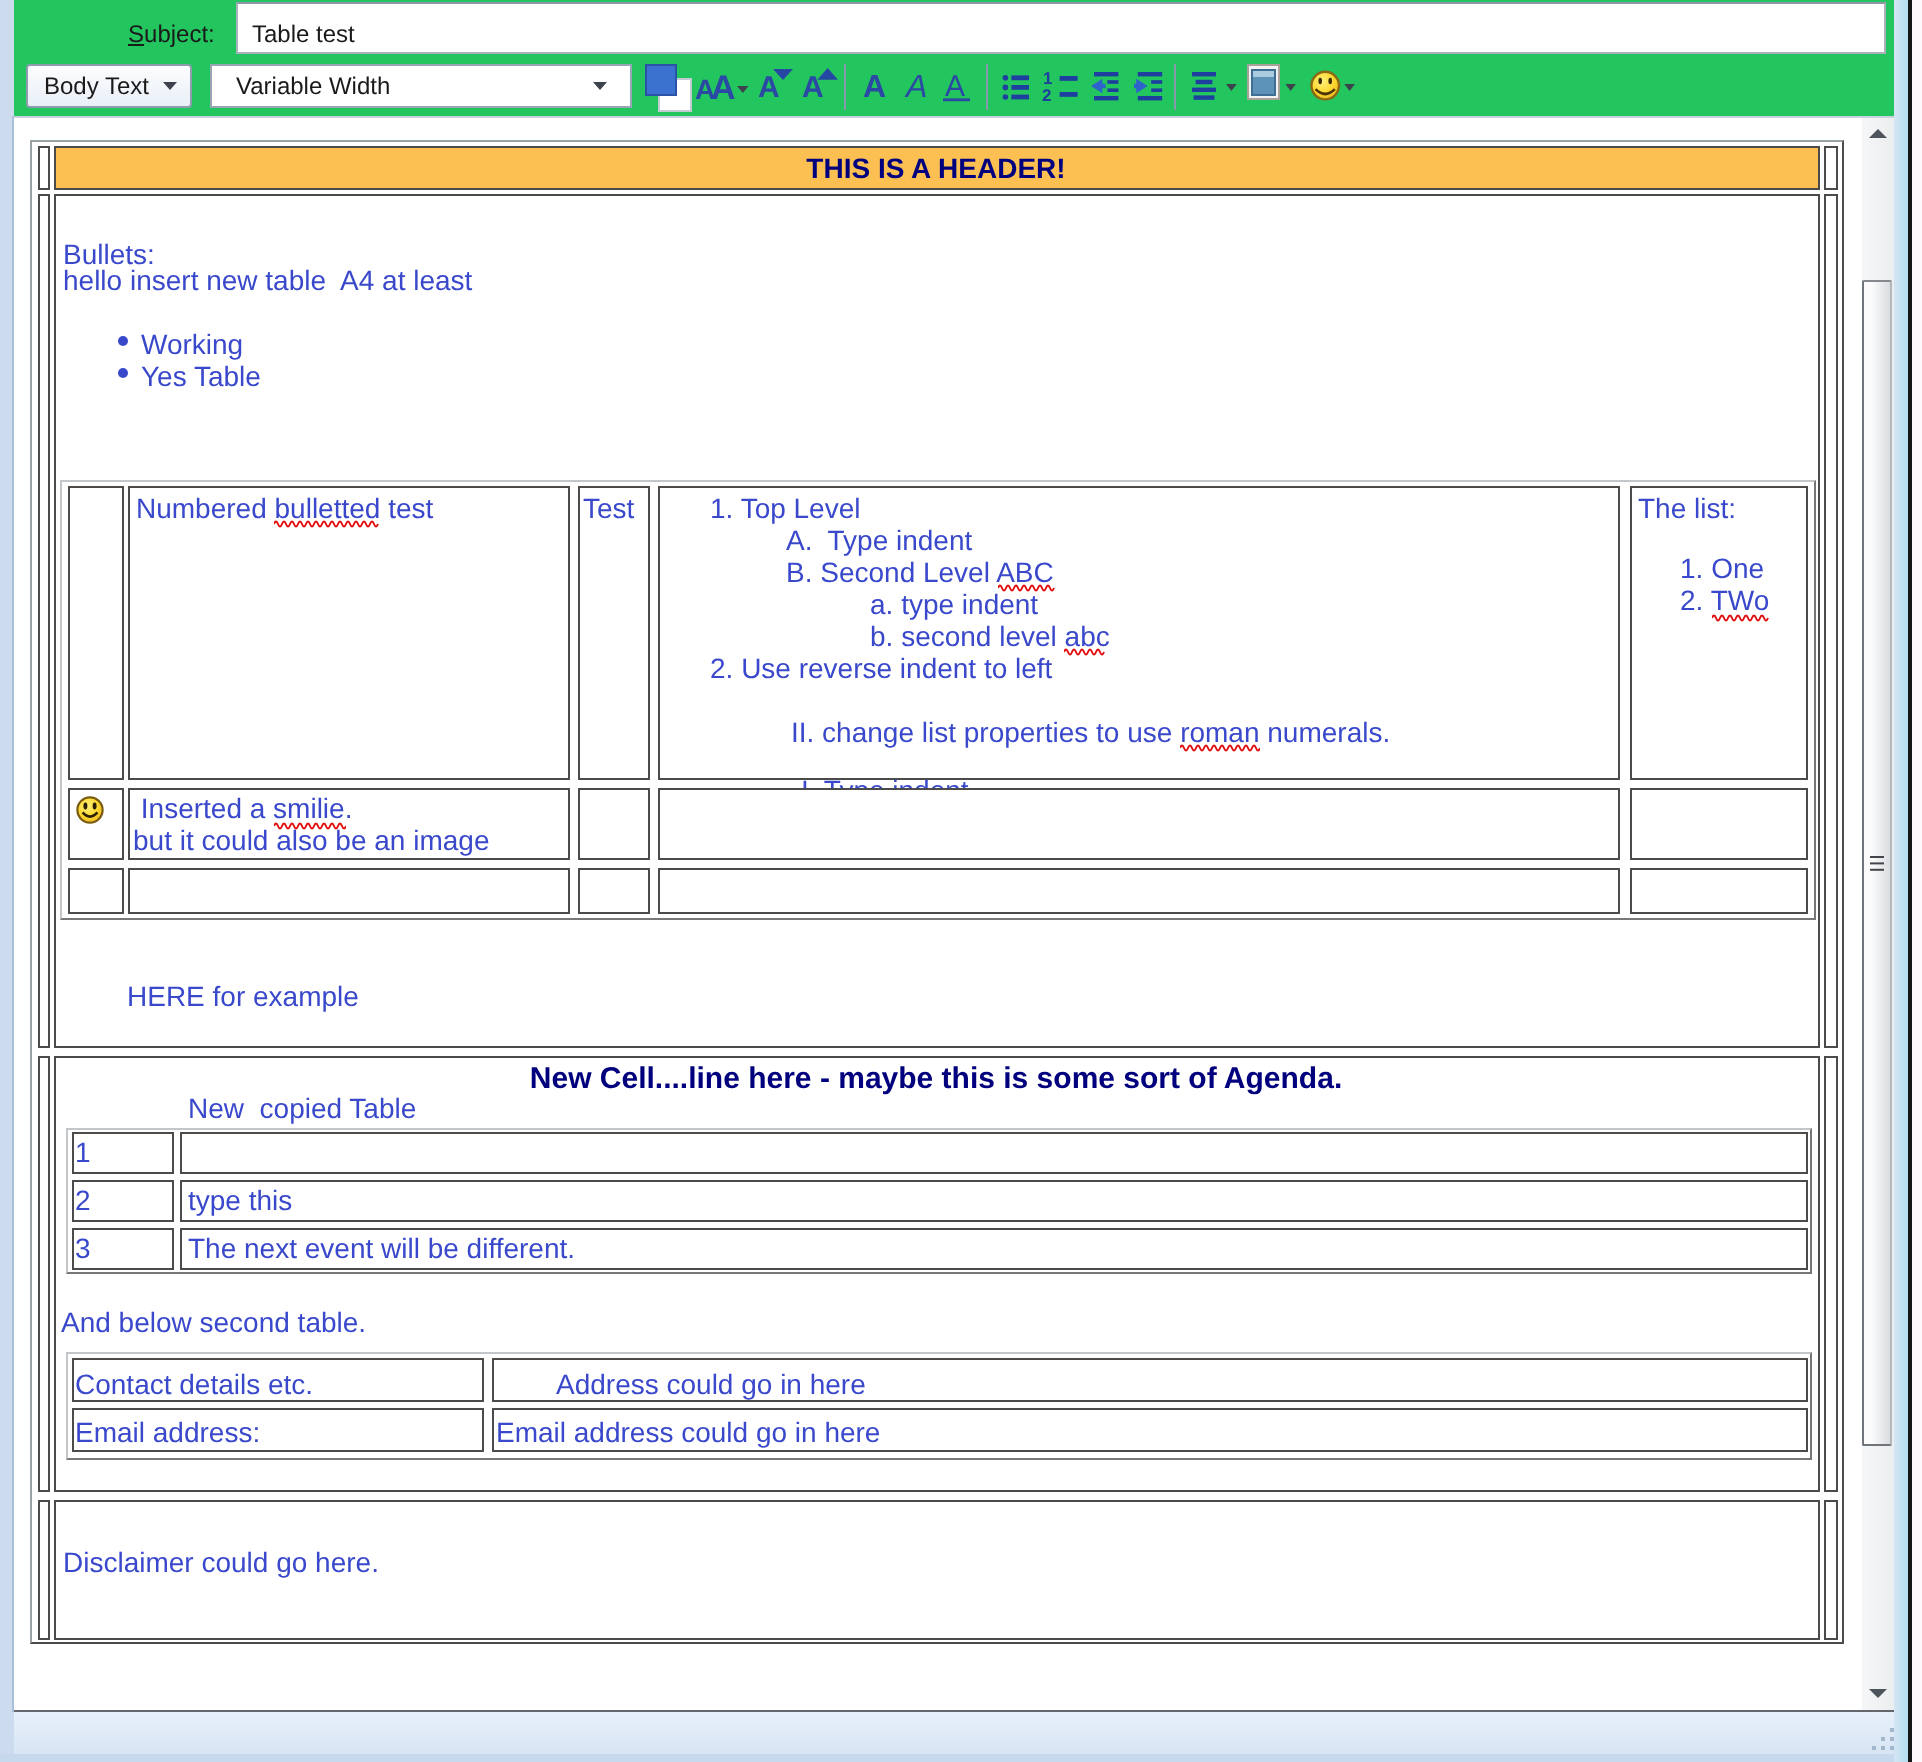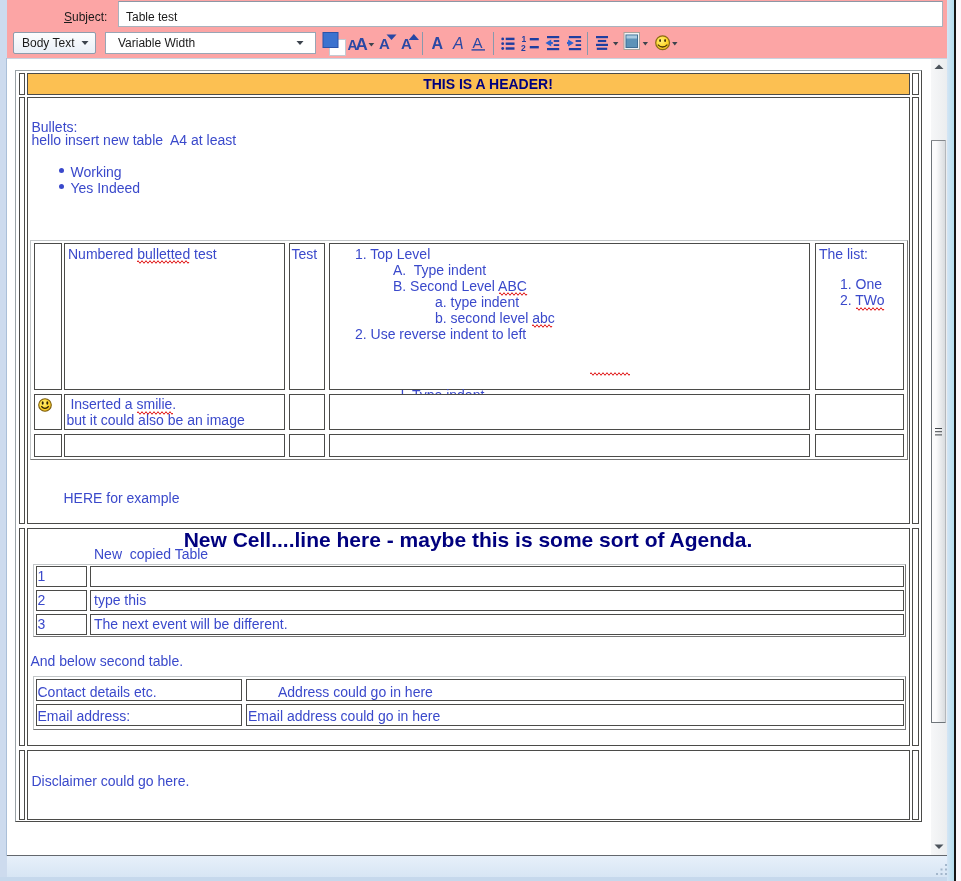--- a/index.html
+++ b/index.html
@@ -1,16 +1,16 @@
 <!DOCTYPE html>
 <html><head>
 <meta charset="utf-8">
 <style>
   html,body{margin:0;padding:0;}
-  #root{position:relative;width:961px;height:881px;background:#fca5a5;font-family:"Liberation Sans",sans-serif;overflow:hidden;}
+  #root{position:relative;width:961px;height:881px;background:#22c55e;font-family:"Liberation Sans",sans-serif;overflow:hidden;}
   .abs{position:absolute;}
   .t{position:absolute;white-space:pre;font-size:14px;line-height:16px;color:#3a49cb;}
   .sq{}
   .cell{position:absolute;border:1px solid #4b4b49;background:#fff;box-sizing:border-box;}
   .frame{position:absolute;border:1px solid;border-color:#c2c6c8 #777777 #777777 #c2c6c8;box-sizing:border-box;}
   .ui{position:absolute;font-size:12px;line-height:14px;color:#1a1a1a;white-space:pre;}
 </style>
 </head>
 <body>
 <div id="root">
@@ -111,47 +111,48 @@
       <path d="M339.8,16.6 Q344.6,21.4 349.4,16.6" fill="none" stroke="#4a3408" stroke-width="1.3"></path>
       <polygon points="354.1,14 359.5,14 356.8,17.5" fill="#3c434d"></polygon>
       </g>
   </svg>
 
   <div class="frame" style="left:15px;top:70px;width:907px;height:752px;border-color:#9aa2a6 #4b4b49 #4b4b49 #9aa2a6;"></div>
 
   <div class="cell" style="left:18.5px;top:73px;width:6px;height:21.5px;"></div>
   <div class="cell" style="left:26.5px;top:73px;width:883px;height:21.5px;background:#fcc052;"></div>
   <div class="cell" style="left:912px;top:73px;width:6.5px;height:21.5px;"></div>
-  <div class="t" style="left:26.5px;top:75.5px;width:883px;text-align:center;font-weight:bold;color:#00007e;padding-left:20px;">THIS IS A HEADER!</div>
+  <div class="t" style="left:26.5px;top:75.5px;width:883px;text-align:center;font-weight:bold;color:#00007e;">THIS IS A HEADER!</div>
 
   <div class="cell" style="left:18.5px;top:97px;width:6px;height:427px;"></div>
   <div class="cell" style="left:26.5px;top:97px;width:883px;height:427px;"></div>
   <div class="cell" style="left:912px;top:97px;width:6.5px;height:427px;"></div>
   <div class="t" style="left:31.5px;top:100px;margin-top:32px;">hello insert new table  A4 at least</div>
   <div class="t" style="left:31.5px;top:119px;">Bullets:</div>
   <div class="abs" style="left:58.8px;top:168.2px;width:5px;height:5px;border-radius:50%;background:#3a49cb;"></div>
   <div class="t" style="left:70.5px;top:163.5px;">Working</div>
   <div class="abs" style="left:58.8px;top:184.2px;width:5px;height:5px;border-radius:50%;background:#3a49cb;"></div>
-  <div class="t" style="left:70.5px;top:179.5px;">Yes Indeed</div>
+  <div class="t" style="left:70.5px;top:179.5px;">Yes Table</div>
 
   <div class="frame" style="left:29.5px;top:240px;width:878px;height:220px;"></div>
   <div class="cell" style="left:33.5px;top:243px;width:28px;height:146.5px;"></div>
   <div class="cell" style="left:64px;top:243px;width:220.5px;height:146.5px;"></div>
   <div class="cell" style="left:288.5px;top:243px;width:36.5px;height:146.5px;"></div>
   <div class="cell" style="left:328.5px;top:243px;width:481.5px;height:146.5px;"></div>
   <div class="cell" style="left:814.5px;top:243px;width:89px;height:146.5px;"></div>
   <div class="t" style="left:68px;top:245.5px;">Numbered <span class="sq">bulletted</span> test</div>
   <div class="t" style="left:291.5px;top:245.5px;">Test</div>
   <div class="t" style="left:355px;top:245.5px;">1. Top Level</div>
   <div class="t" style="left:393px;top:261.5px;">A.  Type indent</div>
   <div class="t" style="left:393px;top:277.5px;">B. Second Level <span class="sq">ABC</span></div>
   <div class="t" style="left:435px;top:293.5px;">a. type indent</div>
   <div class="t" style="left:435px;top:309.5px;">b. second level <span class="sq">abc</span></div>
   <div class="t" style="left:355px;top:325.5px;">2. Use reverse indent to left</div>
   <div class="t" style="left:400.5px;top:341.5px;margin-top:45px;">I. Type indent</div>
+  <div class="t" style="left:395.5px;top:357.5px;">II. change list properties to use <span class="sq">roman</span> numerals.</div>
   <div class="t" style="left:819px;top:245.5px;">The list:</div>
   <div class="t" style="left:840px;top:276px;">1. One</div>
   <div class="t" style="left:840px;top:292px;">2. <span class="sq">TWo</span></div>
 
   <div class="cell" style="left:33.5px;top:393.5px;width:28px;height:36px;"></div>
   <div class="cell" style="left:64px;top:393.5px;width:220.5px;height:36px;"></div>
   <div class="cell" style="left:288.5px;top:393.5px;width:36.5px;height:36px;"></div>
   <div class="cell" style="left:328.5px;top:393.5px;width:481.5px;height:36px;"></div>
   <div class="cell" style="left:814.5px;top:393.5px;width:89px;height:36px;"></div>
   <svg class="abs" style="left:37.5px;top:398px;" width="14" height="14" viewBox="0 0 14 14">
@@ -173,21 +174,21 @@
   <div class="cell" style="left:33.5px;top:433.5px;width:28px;height:23px;"></div>
   <div class="cell" style="left:64px;top:433.5px;width:220.5px;height:23px;"></div>
   <div class="cell" style="left:288.5px;top:433.5px;width:36.5px;height:23px;"></div>
   <div class="cell" style="left:328.5px;top:433.5px;width:481.5px;height:23px;"></div>
   <div class="cell" style="left:814.5px;top:433.5px;width:89px;height:23px;"></div>
   <div class="t" style="left:31.5px;top:489.5px;padding-left:32px;">HERE for example</div>
 
   <div class="cell" style="left:18.5px;top:527.5px;width:6px;height:218px;"></div>
   <div class="cell" style="left:26.5px;top:527.5px;width:883px;height:218px;"></div>
   <div class="cell" style="left:912px;top:527.5px;width:6.5px;height:218px;"></div>
-  <div class="t" style="left:26.5px;top:531.5px;width:883px;text-align:center;font-weight:bold;font-size:21px;color:#00007e;">New Cell....line here - maybe this is some sort of Agenda.</div>
+  <div class="t" style="left:26.5px;top:531.5px;width:883px;text-align:center;font-weight:bold;font-size:15px;color:#00007e;">New Cell....line here - maybe this is some sort of Agenda.</div>
 
   <div class="frame" style="left:32.5px;top:563.5px;width:873.5px;height:73.5px;"></div>
   <div class="cell" style="left:35.5px;top:565.5px;width:51.5px;height:21px;"></div>
   <div class="cell" style="left:90px;top:565.5px;width:813.5px;height:21px;"></div>
   <div class="cell" style="left:35.5px;top:589.5px;width:51.5px;height:21px;"></div>
   <div class="cell" style="left:90px;top:589.5px;width:813.5px;height:21px;"></div>
   <div class="cell" style="left:35.5px;top:613.5px;width:51.5px;height:21px;"></div>
   <div class="cell" style="left:90px;top:613.5px;width:813.5px;height:21px;"></div>
   <div class="t" style="left:37.5px;top:568.2px;">1</div>
   <div class="t" style="left:94px;top:546px;">New  copied Table</div>

